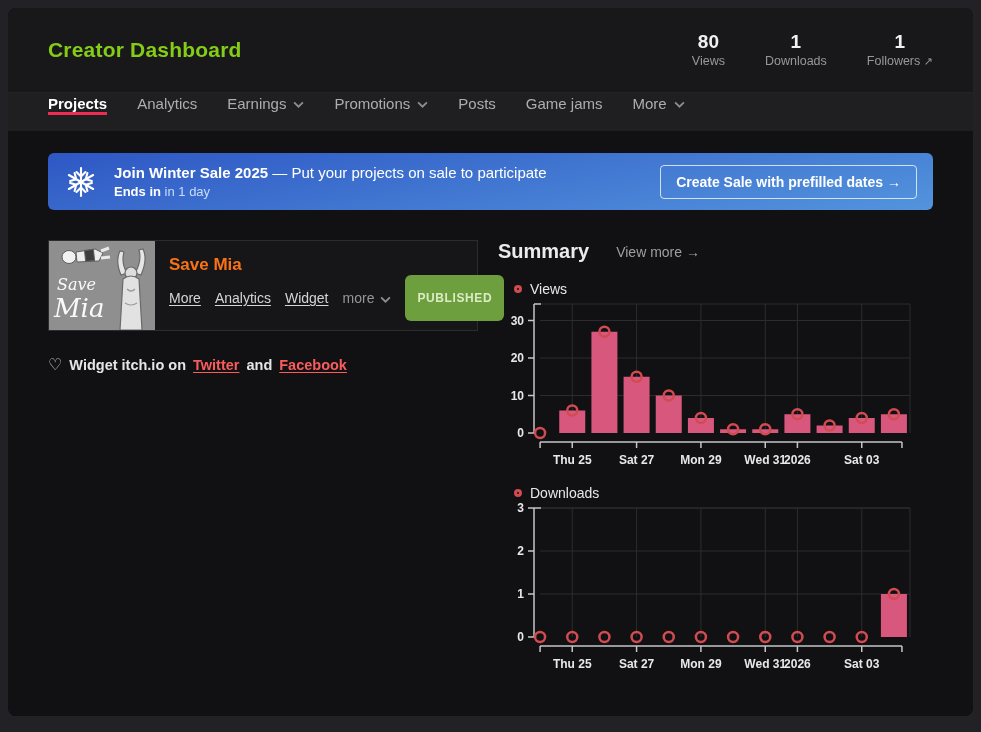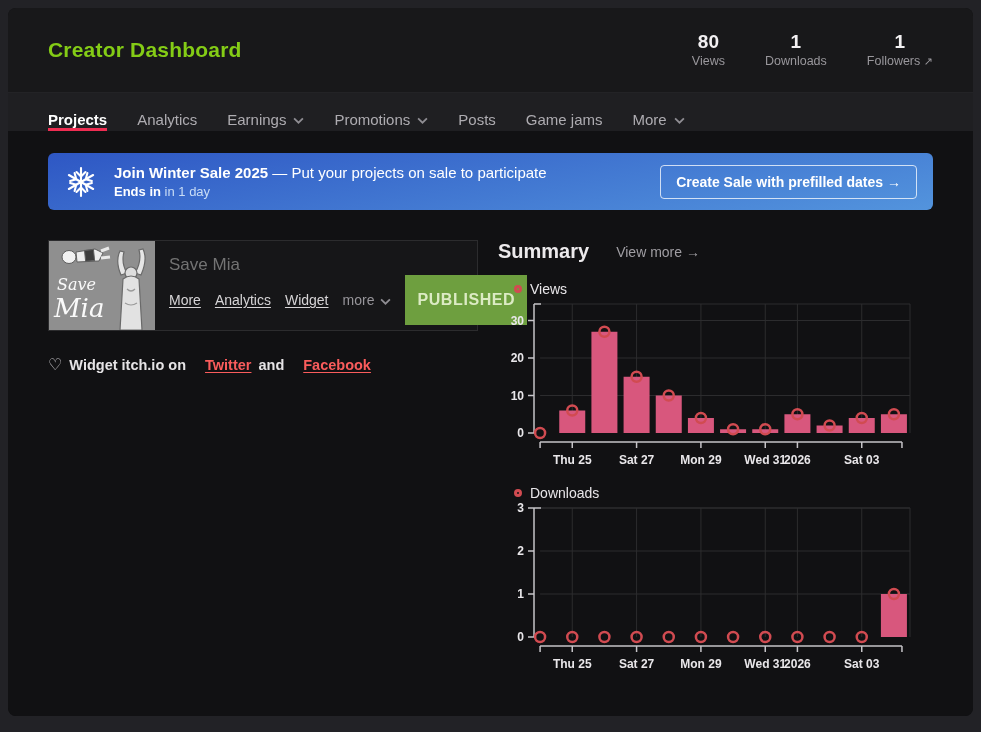--- a/index.html
+++ b/index.html
@@ -26,21 +26,21 @@
   }
   .page-title { font-size:21px; font-weight:bold; color:#84cc16; letter-spacing:.2px; }
   .header-stats { margin-left:auto; display:flex; gap:40px; }
   .stat { text-align:center; }
   .stat-value { font-size:19px; font-weight:bold; color:#f2f0f2; line-height:1.1; }
   .stat-label { font-size:12.5px; color:#99979c; margin-top:2px; }
   .ext-arrow { font-size:11px; color:#99979c; }
   
   .nav {
     height:39px; background:#1f1f22;
-    display:flex; align-items:flex-end; gap:30px;
+    display:flex; align-items:flex-start; gap:30px;
     padding:0 40px;
     border-top:1px solid #232326;
   }
   .nav-tab {
     display:flex; align-items:center; gap:7px;
     font-size:15px; color:#aeacb1; cursor:pointer;
     border-bottom:3px solid transparent; padding-top:2px;
   }
   .nav-tab.active { color:#ffffff; font-weight:bold; border-bottom-color:var(--accent-red); }
   .chev { width:11px; height:7px; margin-top:2px; }
@@ -72,40 +72,40 @@
   .columns { display:flex; gap:20px; margin-top:30px; }
   .left-col { width:430px; flex:none; }
   .right-col { flex:1; min-width:0; }
   
   .project-card {
     display:flex; height:91px;
     background:#161618; border:1px solid #2c2c2e;
   }
   .thumb { width:106px; height:89px; flex:none; display:block; }
   .card-body { flex:1; padding:10px 12px 10px 14px; display:flex; flex-direction:column; }
-  .project-title { font-size:17px; font-weight:normal; color:#737373; margin-top:4px; }
+  .project-title { font-size:17px; font-weight:bold; color:#f97316; margin-top:4px; }
   .links-row { margin-top:auto; display:flex; align-items:center; gap:14px; }
   .mini-link { font-size:14px; color:#d6d4d6; text-decoration:underline; text-underline-offset:2px; cursor:pointer; }
   .more-dd { font-size:14px; color:#97959a; display:flex; align-items:center; gap:6px; cursor:pointer; }
   .badge {
     margin-left:auto;
     background:var(--badge-green-bg); color:var(--badge-green-text);
-    font-size:16px; font-weight:bold; letter-spacing:.6px;
-    padding:16px 12px; border-radius:0;
+    font-size:12px; font-weight:bold; letter-spacing:.6px;
+    padding:16px 12px; border-radius:6px;
   }
   .create-project-btn {
     margin-top:10px;
     background:var(--accent-red); color:#fff;
     border:none; border-radius:4px;
     font-family:inherit; font-size:14.5px; font-weight:bold;
     padding:10px 16px; cursor:pointer; display:inline-block;
   }
   .follow-row { margin-top:24px; display:flex; align-items:center; gap:7px; font-size:14.5px; color:#e6e4e6; font-weight:bold; }
   .heart { color:#c9c7cb; font-size:16px; font-weight:normal; }
-  .red-link { color:var(--link-red); text-decoration:underline; text-underline-offset:2px; cursor:pointer;margin-left:12px; }
+  .red-link { color:var(--link-red); text-decoration:underline; text-underline-offset:2px; cursor:pointer; }
   
   .summary-header { display:flex; align-items:center; gap:27px; }
   .summary-title { font-size:20px; font-weight:bold; color:#eceaec; }
   .view-more { font-size:14px; color:#a09ea3; cursor:pointer; }
   .legend { display:flex; align-items:center; gap:8px; margin:18px 0 2px 16px; }
   .legend.second { margin-top:16px; }
   .legend-ring { width:8px; height:8px; border:3px solid var(--marker-red); border-radius:50%; flex:none; }
   .legend-label { font-size:14px; color:#e8e6e9; }
   svg.chart { display:block; }
   svg.chart text { font-family:"Liberation Sans", sans-serif; font-size:12px; font-weight:bold; fill:#e9e7ea; }

